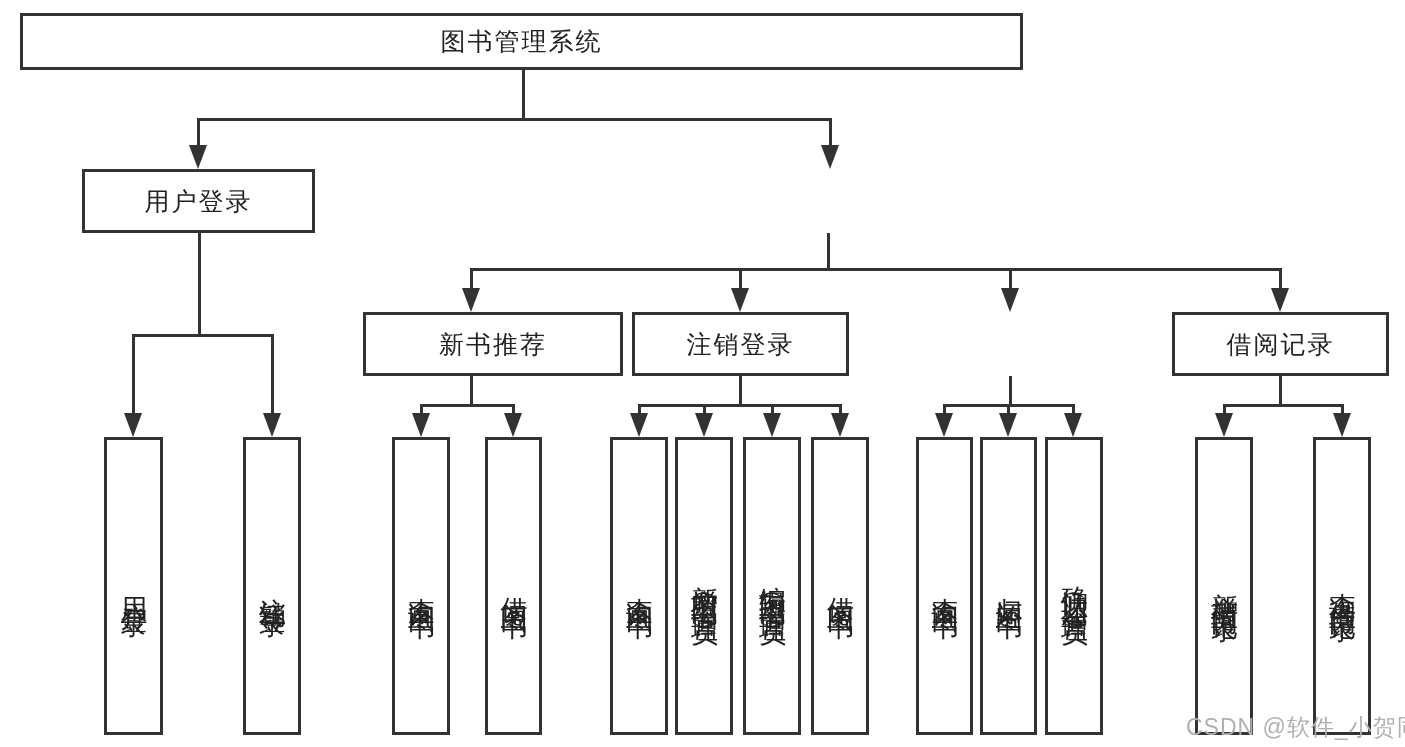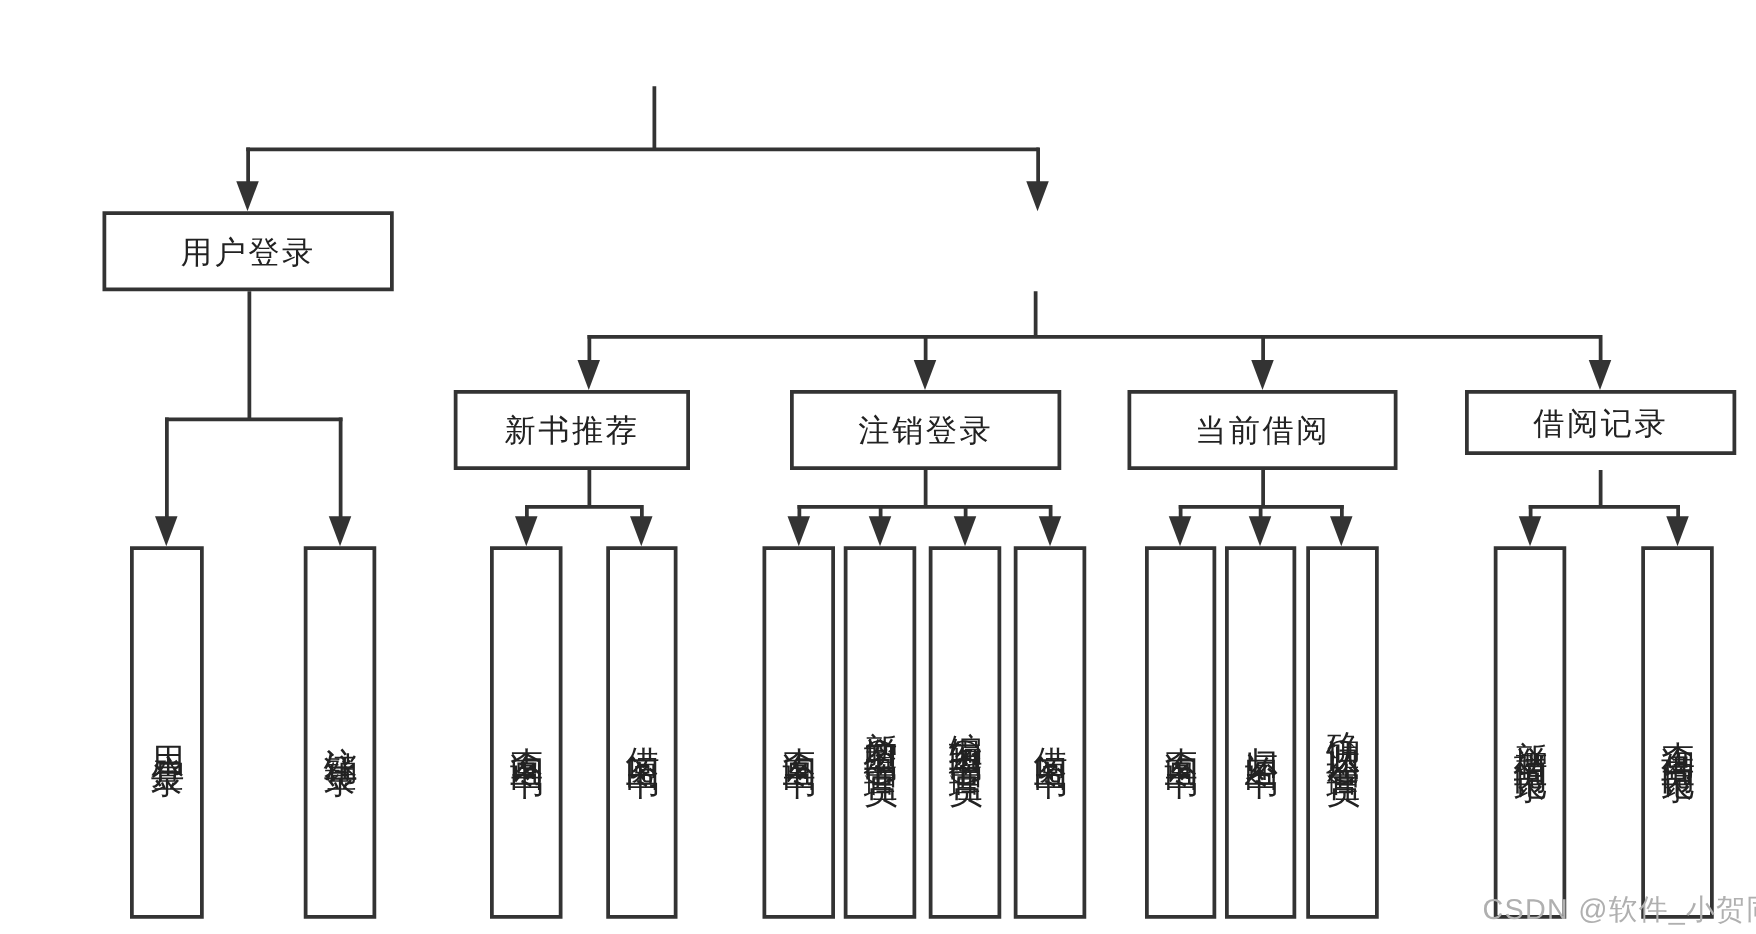--- a/index.html
+++ b/index.html
@@ -26,20 +26,23 @@
   .watermark{
     position:absolute;left:1186px;top:712px;z-index:5;
     font-size:23px;color:#b0b0b0;letter-spacing:1px;white-space:nowrap;
   }
 </style>
 </head>
 <body>
 
 <div class="canvas">
 
+  <div class="box" style="left:20px;top:13px;width:1003px;height:57px">
+    <span class="hlabel">图书管理系统</span>
+  </div>
 
   <div class="vline" style="left:522px;top:69px;height:51px"></div>
   <div class="hline" style="left:197px;top:118px;width:634px"></div>
   <div class="vline" style="left:197px;top:118px;height:32px"></div>
   <div class="arr" style="left:189px;top:145px"></div>
   <div class="vline" style="left:829px;top:118px;height:32px"></div>
   <div class="arr" style="left:821px;top:145px"></div>
 
   <div class="box" style="left:82px;top:169px;width:233px;height:64px">
     <span class="hlabel">用户登录</span>
@@ -56,30 +59,27 @@
   <div class="hline" style="left:470px;top:268px;width:811px"></div>
   <div class="vline" style="left:470px;top:268px;height:26px"></div>
   <div class="arr" style="left:462px;top:288px"></div>
   <div class="vline" style="left:739px;top:268px;height:26px"></div>
   <div class="arr" style="left:731px;top:288px"></div>
   <div class="vline" style="left:1009px;top:268px;height:26px"></div>
   <div class="arr" style="left:1001px;top:288px"></div>
   <div class="vline" style="left:1279px;top:268px;height:26px"></div>
   <div class="arr" style="left:1271px;top:288px"></div>
 
-  <div class="box" style="left:363px;top:312px;width:189px;height:64px">
+  <div class="box" style="left:363px;top:312px;width:260px;height:64px">
     <span class="hlabel">新书推荐</span>
   </div>
   <div class="box" style="left:632px;top:312px;width:217px;height:64px">
     <span class="hlabel">注销登录</span>
   </div>
-  <div class="box" style="left:902px;top:312px;width:216px;height:64px">
-    <span class="hlabel">当前借阅</span>
-  </div>
-  <div class="box" style="left:1172px;top:312px;width:217px;height:52px">
+  <div class="box" style="left:1172px;top:312px;width:217px;height:64px">
     <span class="hlabel">借阅记录</span>
   </div>
 
   <div class="vline" style="left:470px;top:376px;height:30px"></div>
   <div class="hline" style="left:420px;top:404px;width:94px"></div>
   <div class="vline" style="left:420px;top:404px;height:14px"></div>
   <div class="arr" style="left:412px;top:413px"></div>
   <div class="vline" style="left:512px;top:404px;height:14px"></div>
   <div class="arr" style="left:504px;top:413px"></div>
 

